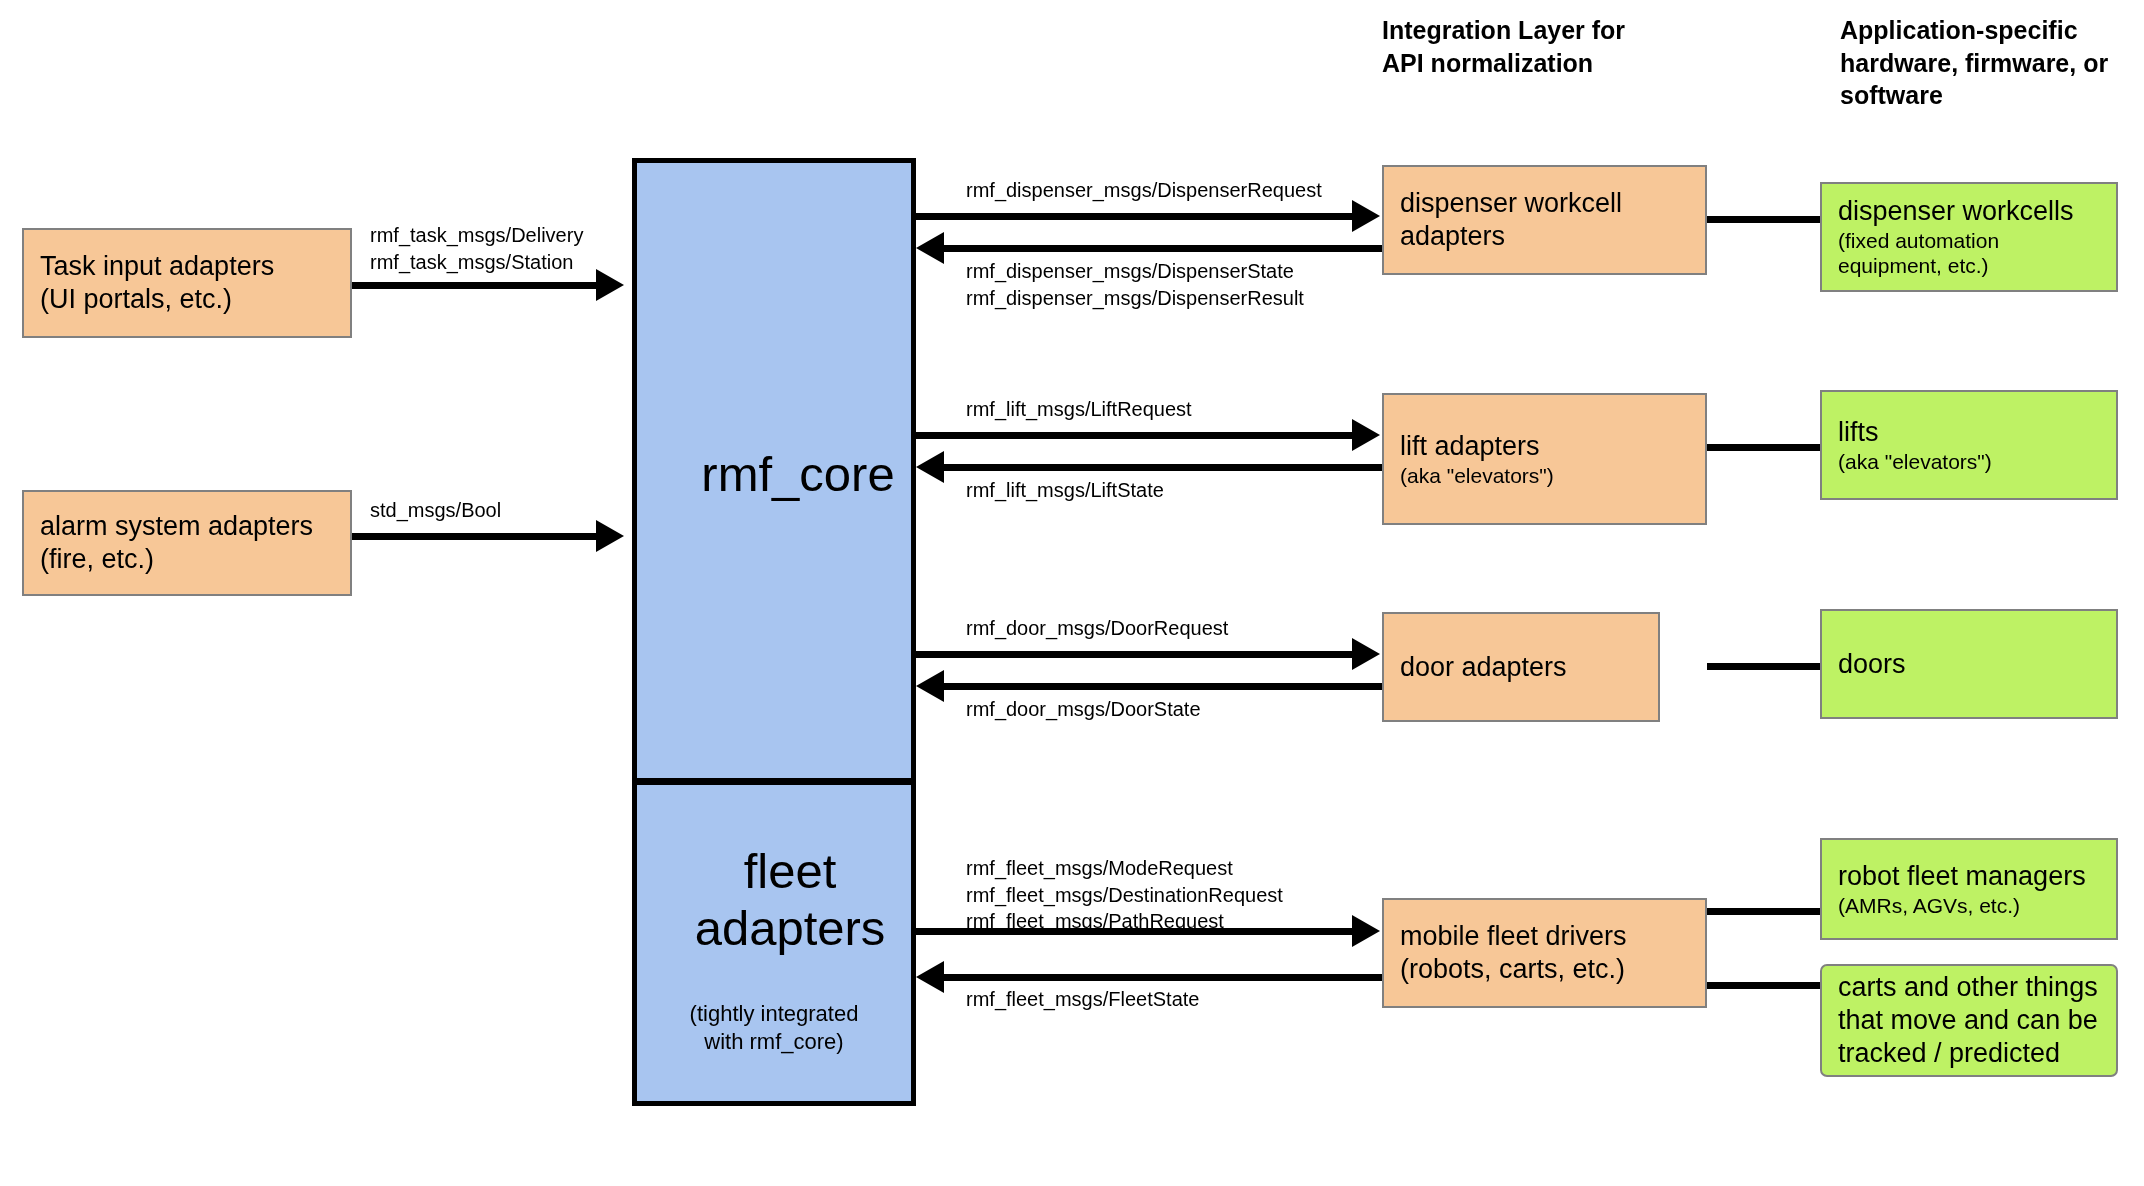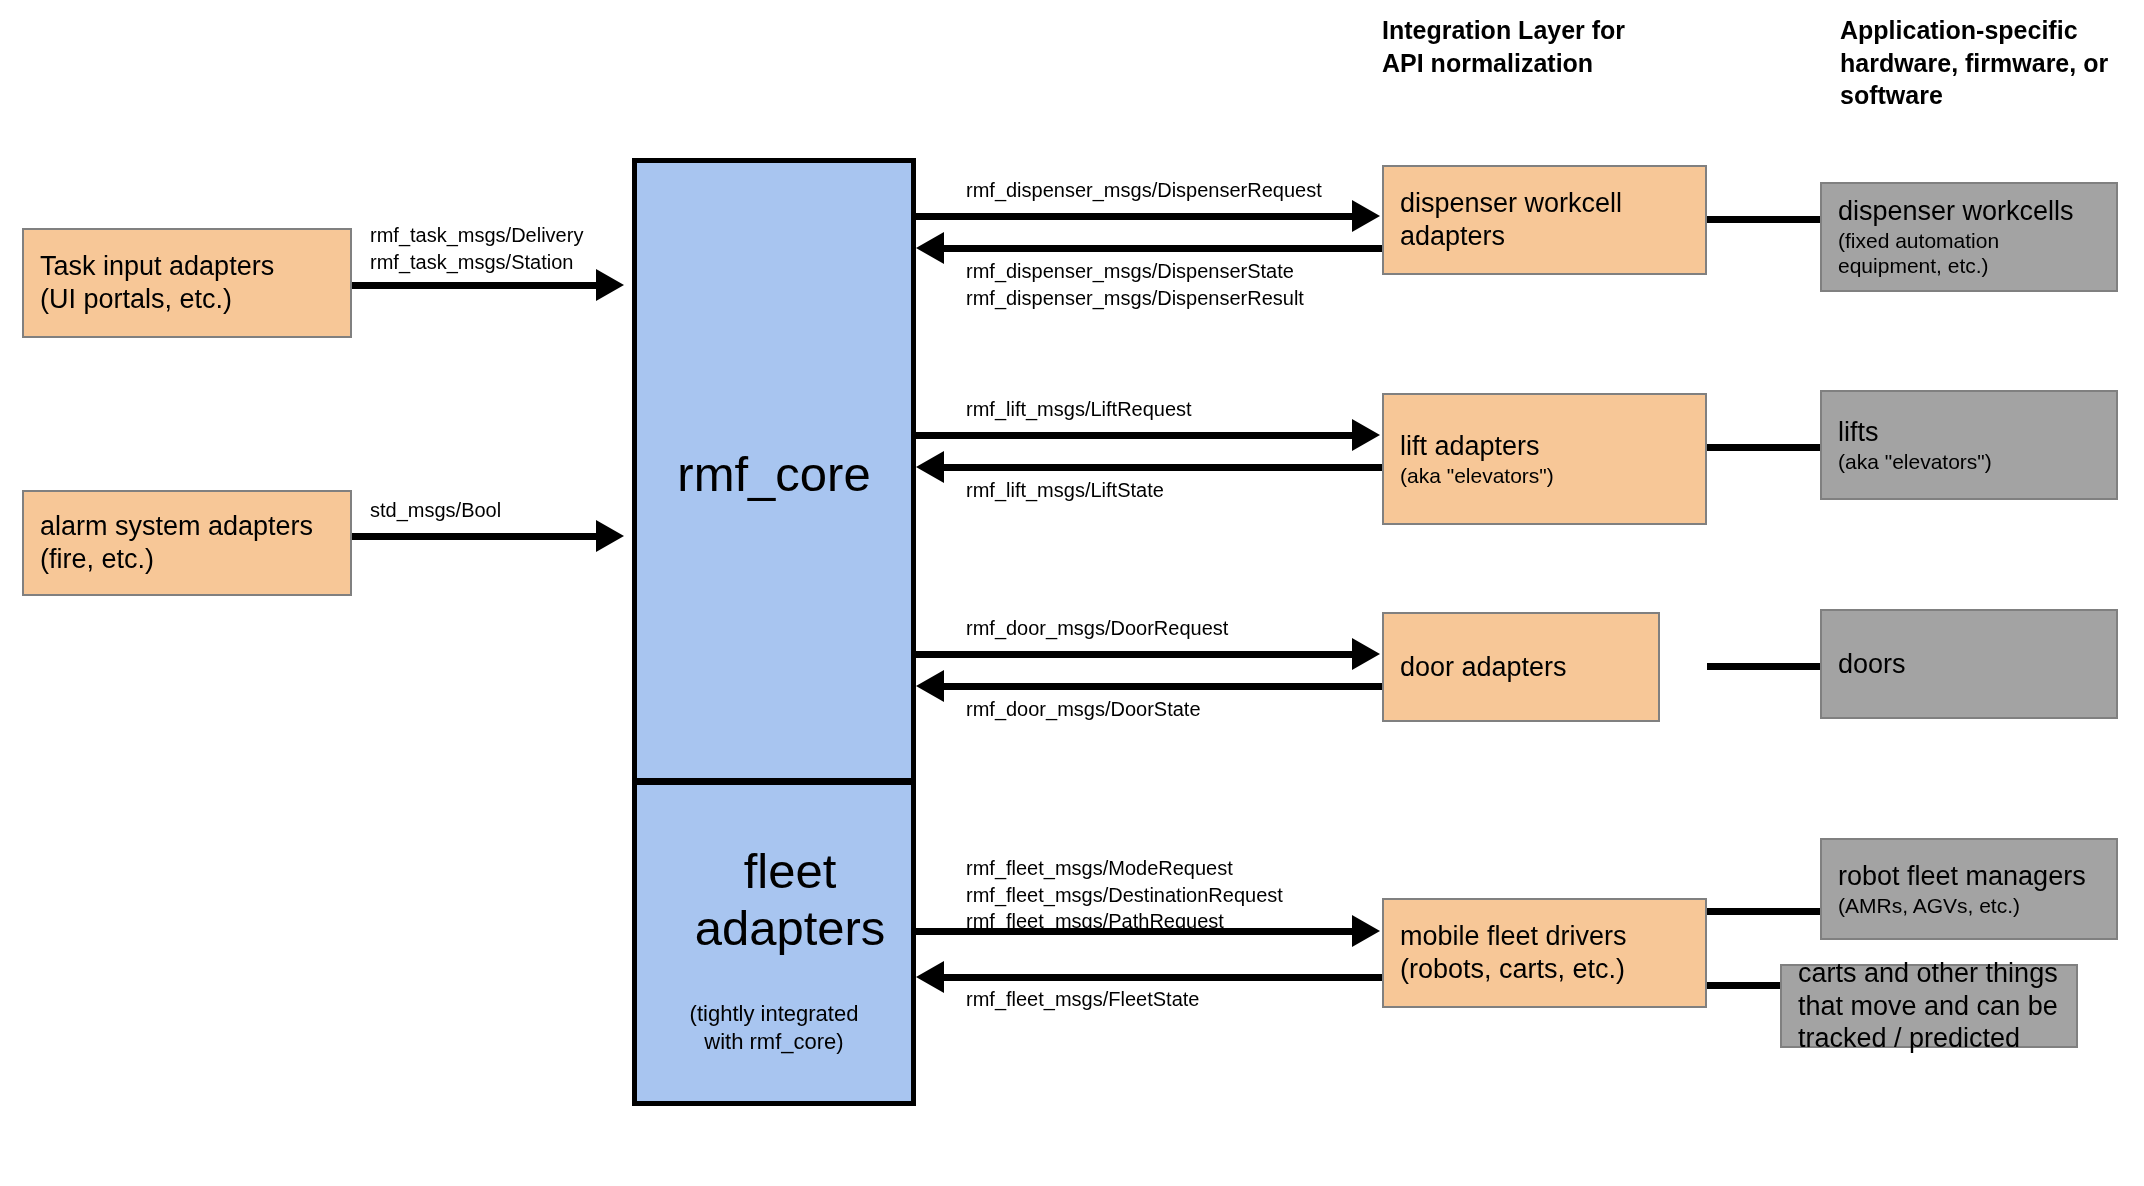--- a/index.html
+++ b/index.html
@@ -51,21 +51,21 @@
   }
 
   
   .box-orange {
     background: #f7c797;
     border: 2px solid #808080;
     padding-left: 16px;
   }
   
   .box-red {
-    background: #a3a3a3;
+    background: #bef264;
     border: 2px solid #808080;
     padding-left: 16px;
     padding-right: 10px;
   }
 
   
   .core-block {
     position: absolute;
     box-sizing: border-box;
     background: #a8c5f0;
@@ -140,21 +140,21 @@
     <div class="title">alarm system adapters</div>
     <div class="title">(fire, etc.)</div>
   </div>
   <div class="edge-label" style="left:370px; top:497px;">std_msgs/Bool</div>
   <div class="hline" style="left:352px; top:533px; width:250px;"></div>
   <div class="arrow-right" style="left:596px; top:520px;"></div>
 
   <div class="core-block" style="left:632px; top:158px; width:284px; height:948px;"></div>
   <div class="core-divider" style="left:632px; top:778px; width:284px; height:7px;"></div>
 
-  <div class="core-label big" style="left:632px; top:446px; width:284px;">rmf_core</div>
+  <div class="core-label big" style="left:632px; top:446px; width:284px;padding-left:24px;">rmf_core</div>
 
   <div class="core-label big" style="left:632px; top:843px; width:252px;margin-left:32px;">fleet
 adapters</div>
   <div class="core-label note" style="left:632px; top:1000px; width:284px;">(tightly integrated
 with rmf_core)</div>
 
   <div class="edge-label" style="left:966px; top:177px;">rmf_dispenser_msgs/DispenserRequest</div>
   <div class="hline" style="left:916px; top:213px; width:440px;"></div>
   <div class="arrow-right" style="left:1352px; top:200px;"></div>
 
@@ -223,19 +223,19 @@
     <div class="title">(robots, carts, etc.)</div>
   </div>
 
   <div class="hline" style="left:1707px; top:908px; width:115px;"></div>
   <div class="box box-red" style="left:1820px; top:838px; width:298px; height:102px;">
     <div class="title">robot fleet managers</div>
     <div class="sub">(AMRs, AGVs, etc.)</div>
   </div>
 
   <div class="hline" style="left:1707px; top:982px; width:115px;"></div>
-  <div class="box box-red" style="left:1780px; top:964px; width:298px; height:84px;">
+  <div class="box box-red" style="left:1820px; top:964px; width:298px; height:113px;border-radius:7px;">
     <div class="title">carts and other things
 that move and can be
 tracked / predicted</div>
   </div>
 
 </div>
 
 </body></html>

